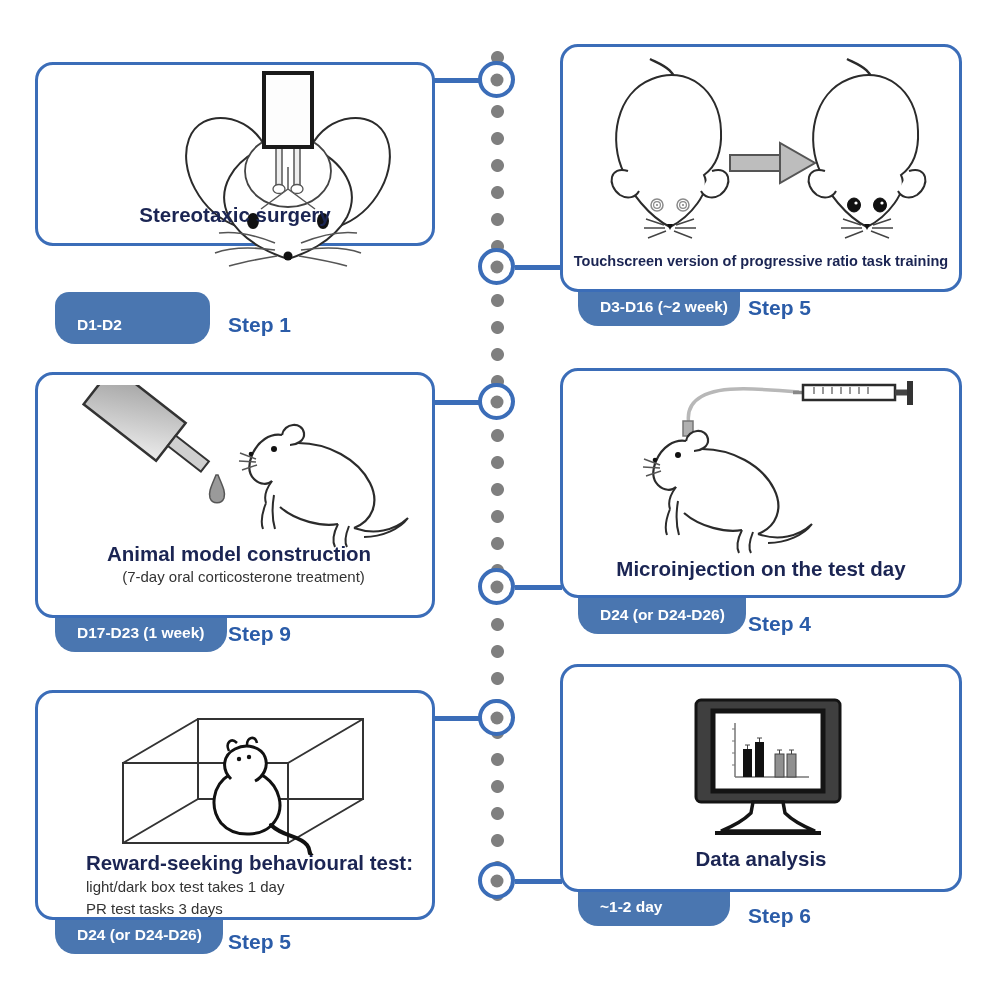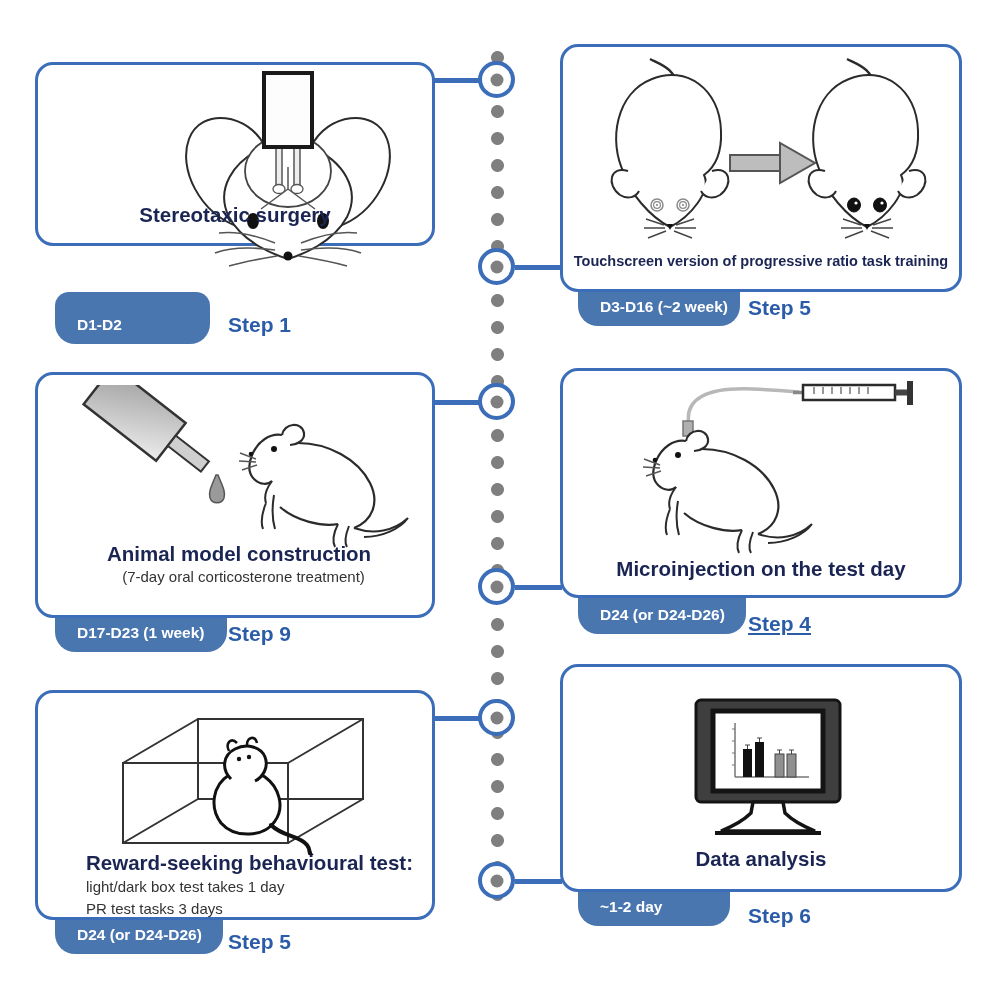--- a/index.html
+++ b/index.html
@@ -24,21 +24,21 @@
   .badge3{left:55px;top:600px;width:172px;}
   .badge4{left:578px;top:582px;width:168px;}
   .badge5{left:55px;top:902px;width:168px;}
   .badge6{left:578px;top:874px;width:152px;}
 
   
   .steplabel{position:absolute;color:#2b5ca8;font-weight:bold;font-size:21px;z-index:2;}
   .label1{left:228px;top:313px;}
   .label2{left:748px;top:296px;}
   .label3{left:228px;top:622px;}
-  .label4{left:748px;top:612px;text-decoration:underline;}
+  .label4{left:748px;top:612px;}
   .label5{left:228px;top:930px;}
   .label6{left:748px;top:904px;}
 
   
   .dotline{position:absolute;left:491px;top:44px;width:13px;height:866px;z-index:0;
            background-image:radial-gradient(circle at 6.5px 13.5px,#7f7f7f 6px,rgba(127,127,127,0) 6.9px);
            background-size:13px 27px;background-repeat:repeat-y;}
 
   
   .connector{position:absolute;height:4.5px;background:#3b6db8;z-index:3;}

